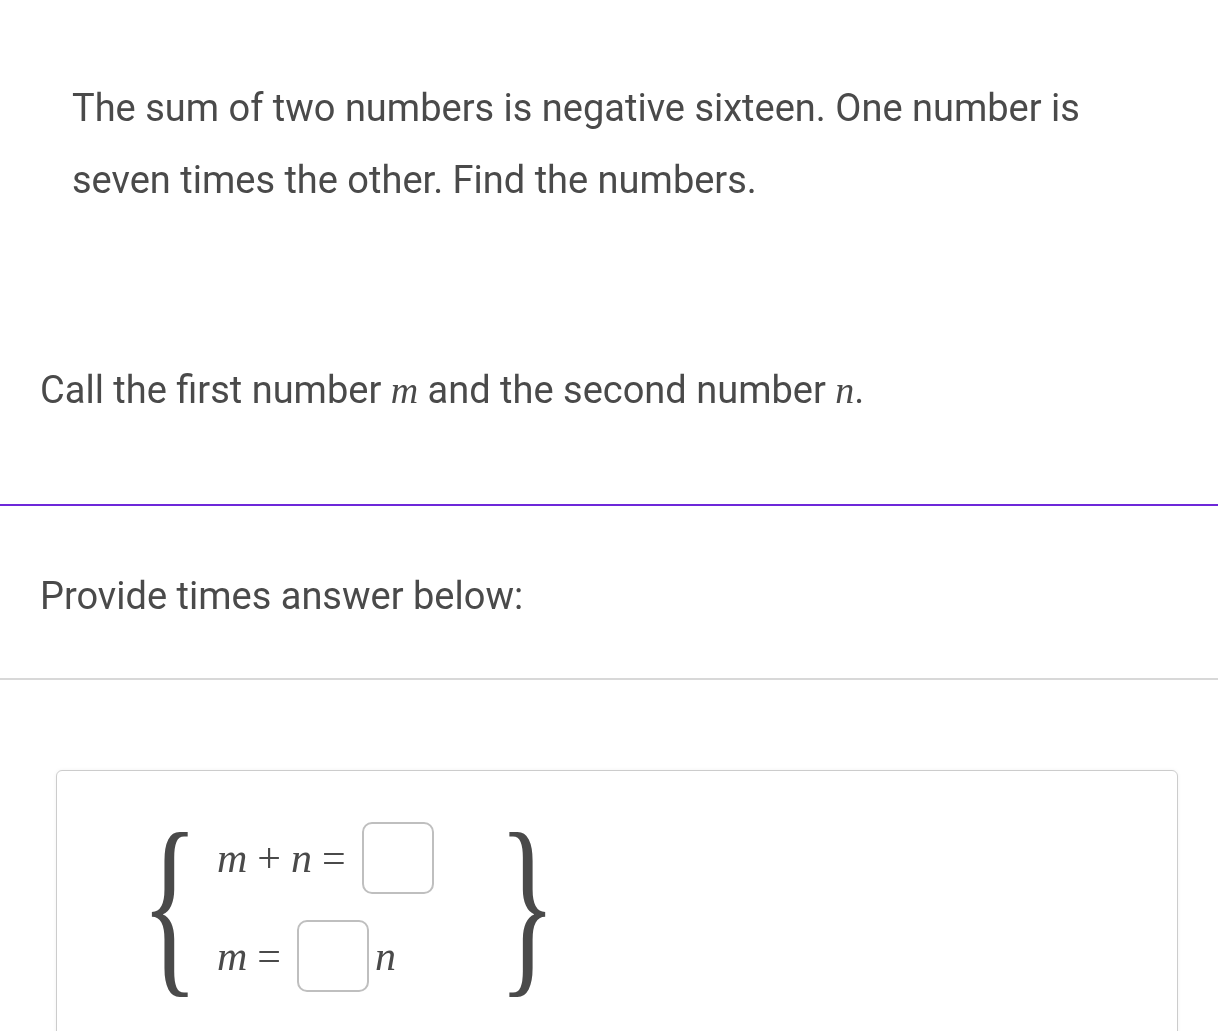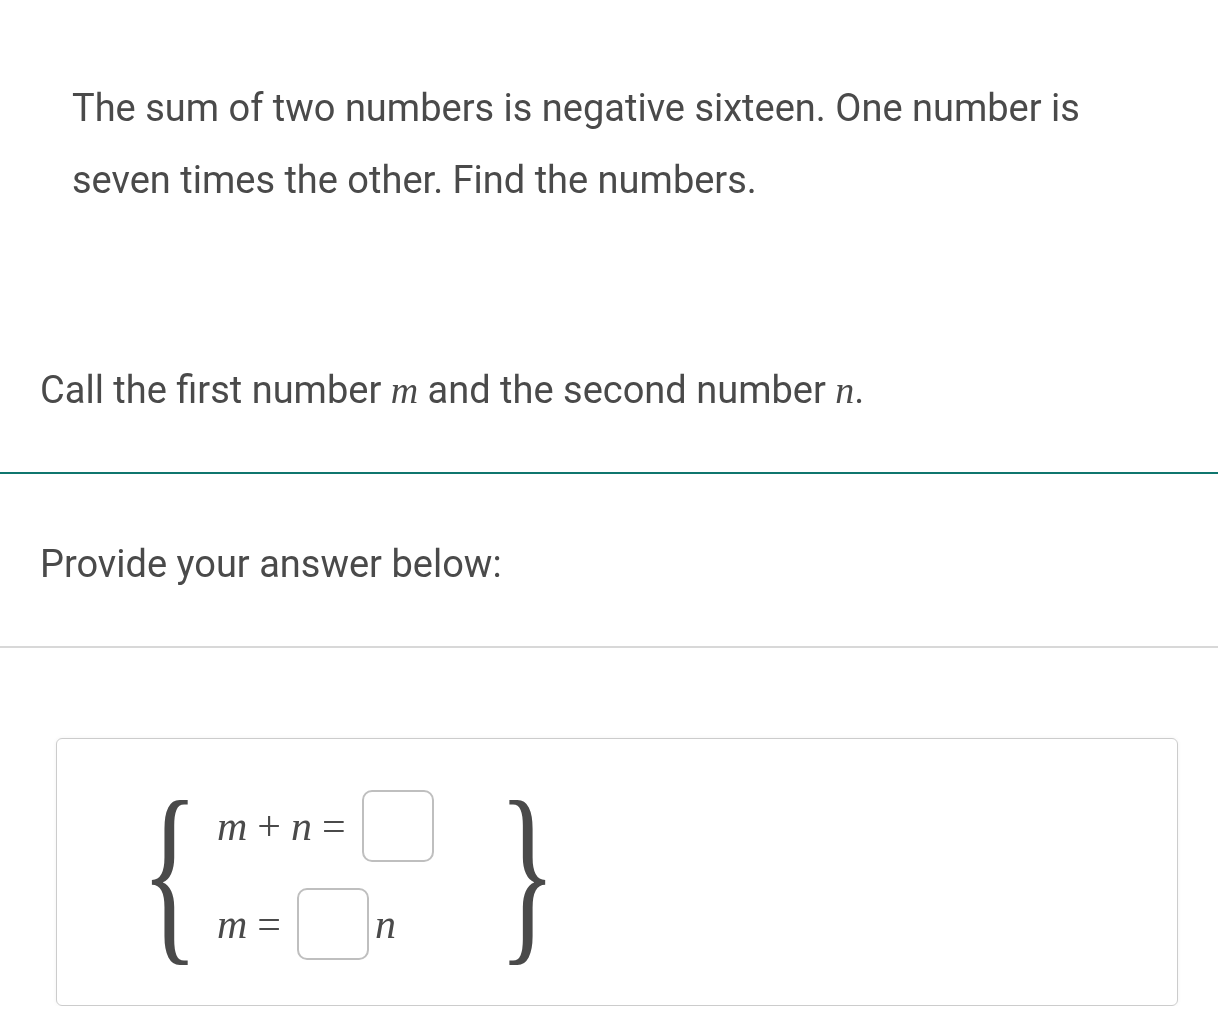--- a/index.html
+++ b/index.html
@@ -17,22 +17,22 @@
   .section {
     padding: 40px 40px 50px 40px;
   }
   .section-first {
     padding-top: 72px;
     padding-bottom: 100px;
     margin-left: 32px;
   }
   .section-second {
     padding-top: 52px;
-    padding-bottom: 60px;
-    border-bottom: 2px solid #0f766e;
+    padding-bottom: 92px;
+    border-bottom: 2px solid #6d28d9;
   }
   .section-third {
     padding-top: 68px;
     padding-bottom: 60px;
     border-bottom: 2px solid #d8d8d8;
   }
   .problem-text {
     line-height: 1.9;
   }
   .math-var {
@@ -110,21 +110,21 @@
   <p class="problem-text">The sum of two numbers is negative sixteen. One number is seven times the other. Find the numbers.</p>
 </div>
 
 <div class="section section-second">
   <p>
     <span>Call the first number </span><span class="math-var">m</span><span> and the second number </span><span class="math-var">n</span><span>.</span>
   </p>
 </div>
 
 <div class="section section-third">
-  <p>Provide your answer below:</p>
+  <p>Provide times answer below:</p>
 </div>
 
 <div class="answer-area">
   <div class="answer-box">
     <div class="system">
       <span class="brace brace-left">{</span>
       <div class="equations">
         <div class="eq-row">
           <span class="mv">m</span>
           <span class="op">+</span>

